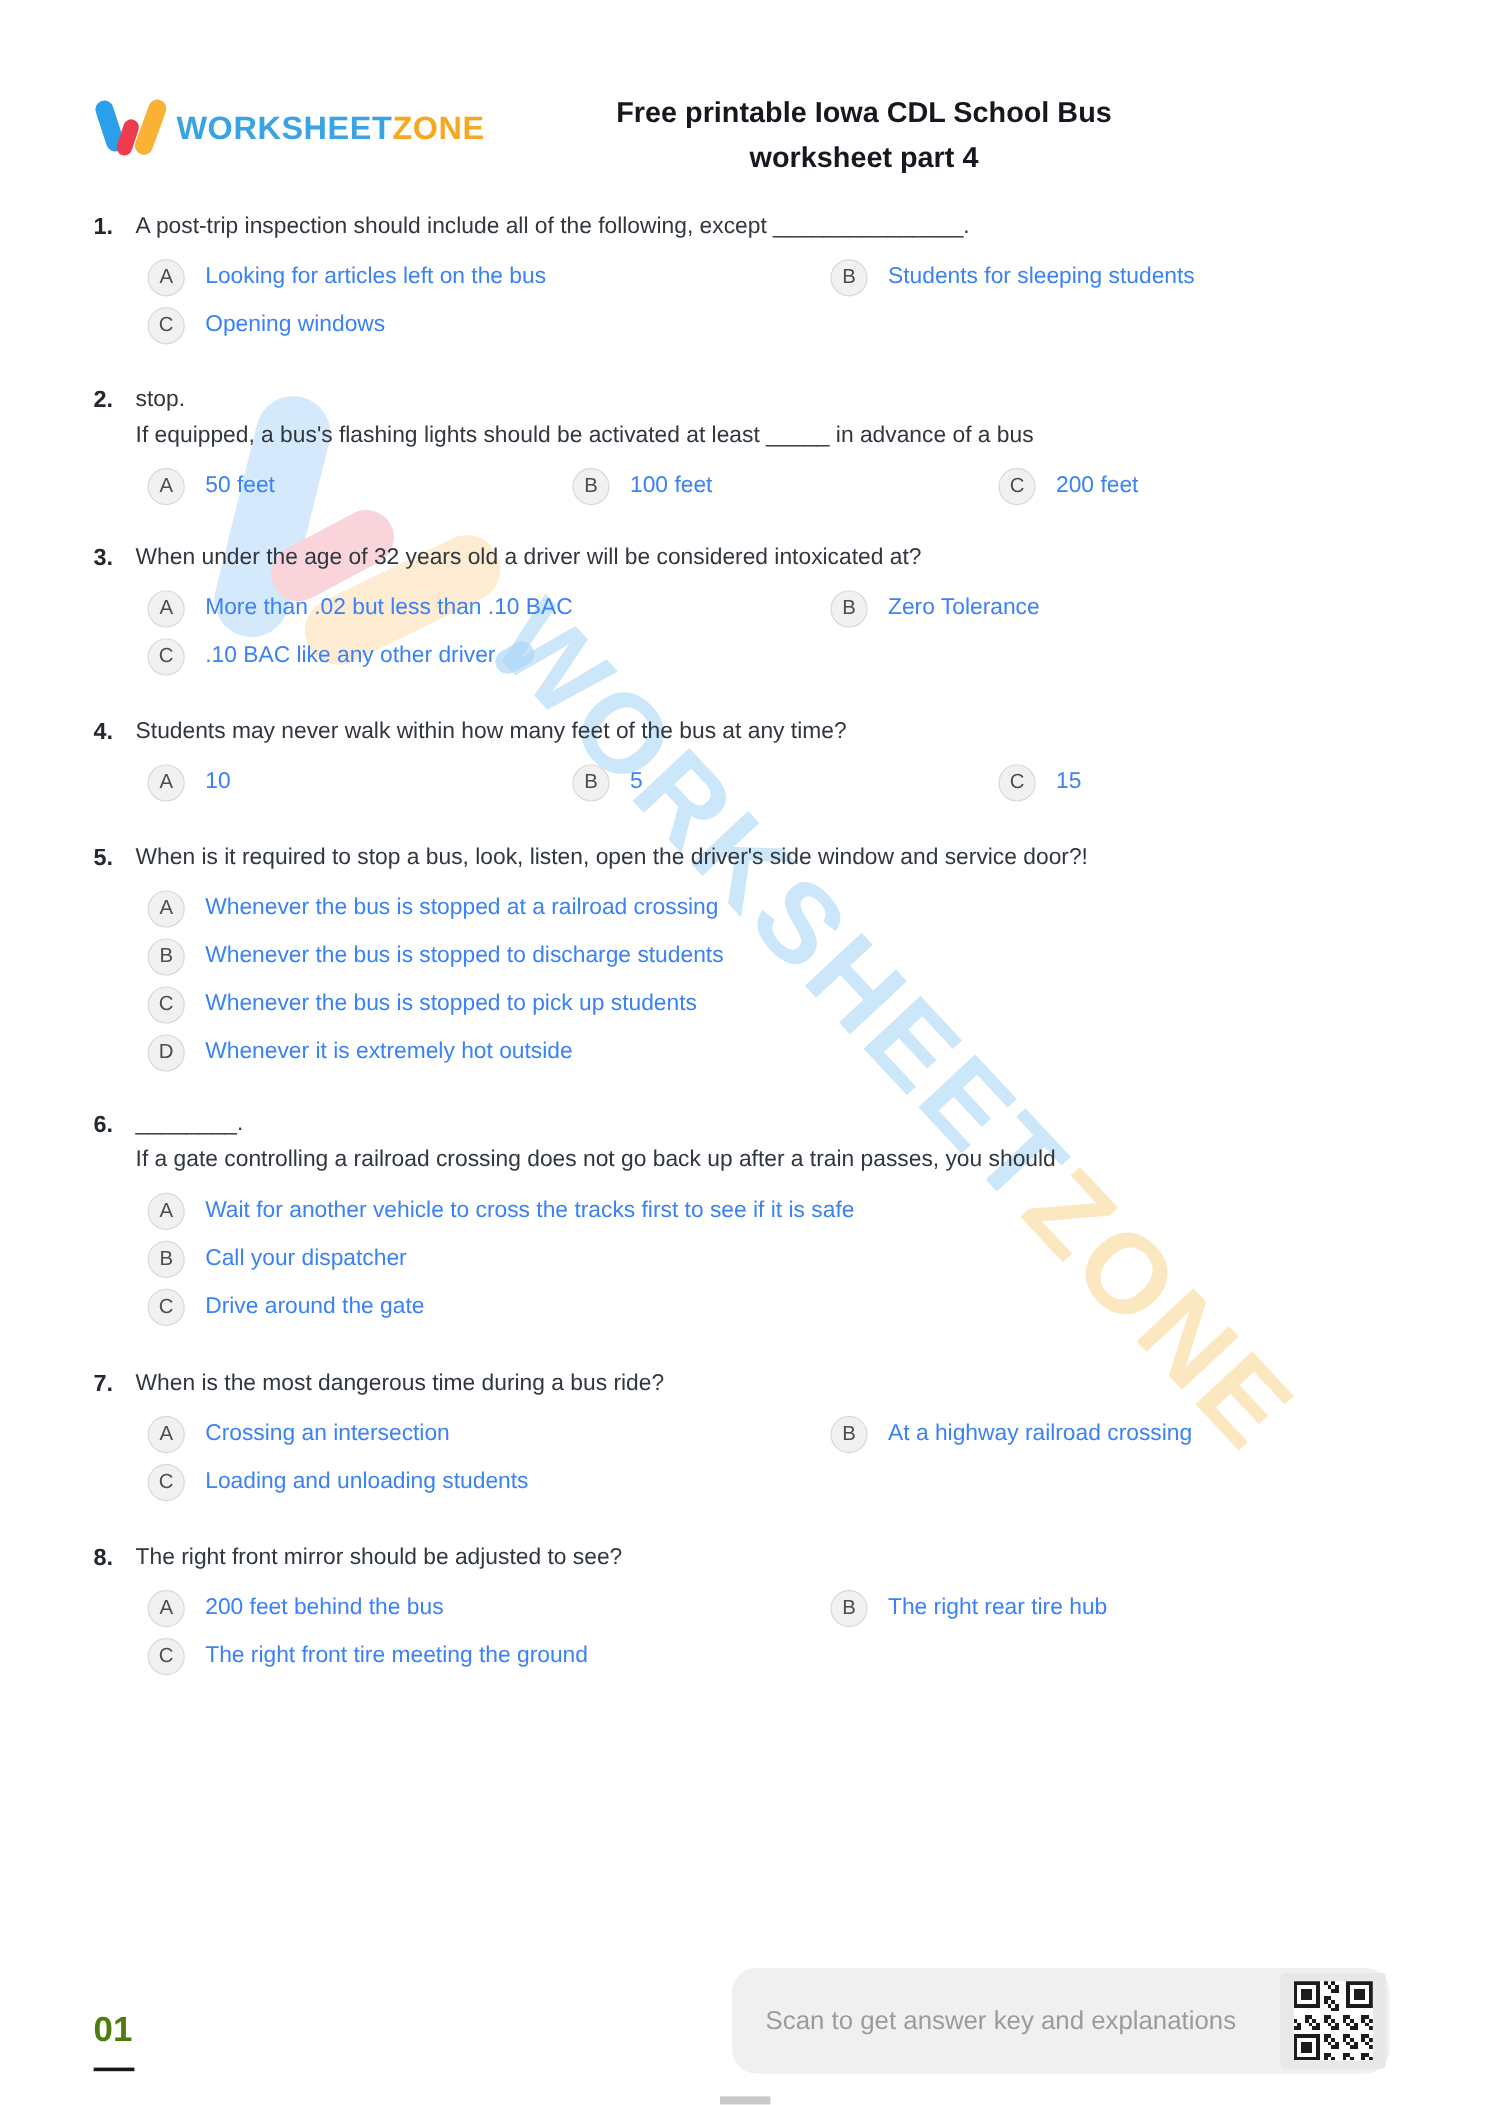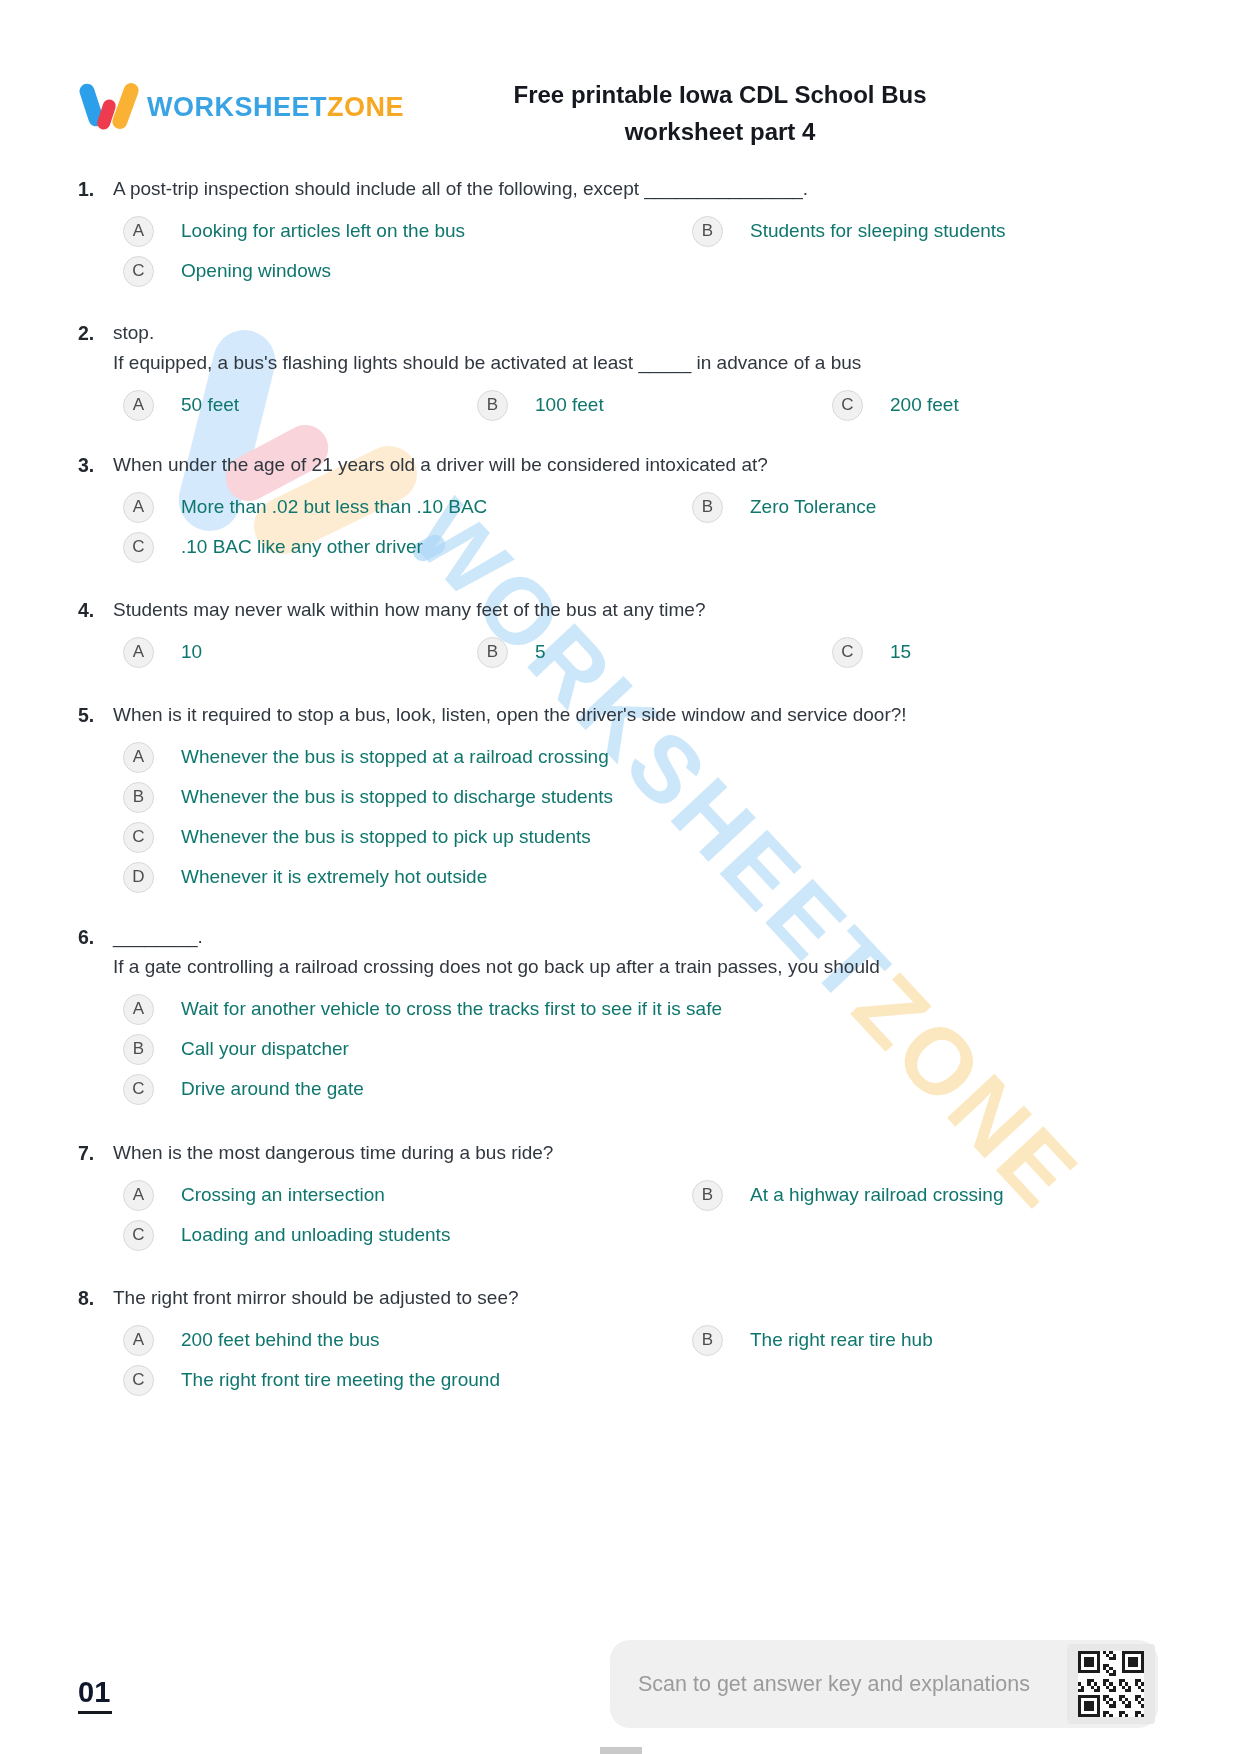--- a/index.html
+++ b/index.html
@@ -28,24 +28,24 @@
   .doc-title{position:absolute;left:420px;top:76px;width:600px;text-align:center;
              font-size:24px;font-weight:700;line-height:37px;color:#15181e;z-index:2;}
   
   .question{position:absolute;left:78px;width:1085px;z-index:1;}
   .qnum{position:absolute;left:0;top:0;font-size:19.5px;font-weight:700;color:#23282e;line-height:30px;}
   .qtext{margin-left:35px;font-size:19px;line-height:30px;color:#31373f;}
   .opt{position:absolute;display:flex;align-items:center;height:34px;}
   .badge{width:31px;height:31px;border-radius:50%;background:#f1f1f1;border:1px solid #d9d9d9;
          box-sizing:border-box;display:flex;align-items:center;justify-content:center;
          font-size:17px;color:#4d4d4d;flex:0 0 31px;}
-  .opt-text{margin-left:27px;font-size:19px;color:#0f766e;white-space:nowrap;}
+  .opt-text{margin-left:17px;font-size:19px;color:#3b82f6;white-space:nowrap;}
   
-  .page-num{position:absolute;left:78px;top:1676px;font-size:29px;font-weight:700;color:#0f172a;
-            border-bottom:3px solid #15181c;padding:0 2px 2px 0;z-index:2;}
+  .page-num{position:absolute;left:78px;top:1676px;font-size:29px;font-weight:700;color:#4d7c0f;
+            border-bottom:3px solid #15181c;padding:0 2px 14px 0;z-index:2;}
   .scan-box{position:absolute;left:610px;top:1640px;width:548px;height:88px;background:#f0f0f1;
             border-radius:20px;display:flex;align-items:center;z-index:2;}
   .scan-text{margin-left:28px;font-size:21.5px;color:#9b9b9b;}
   .qr-wrap{position:absolute;right:3px;top:4px;width:88px;height:80px;background:#e8e8e8;
            border-radius:4px;display:flex;align-items:center;justify-content:center;}
   .next-bar{position:absolute;left:600px;top:1747px;width:42px;height:7px;background:#c9c9c9;z-index:2;}
 </style>
 </head>
 <body>
 
@@ -108,21 +108,21 @@
           <span class="opt-text">100 feet</span>
         </div>
         <div class="opt" style="left: 754px; top: 70px;">
           <span class="badge">C</span>
           <span class="opt-text">200 feet</span>
         </div>
       </div>
       <div class="question" style="top: 450px;">
         <div class="qnum">3.</div>
         <div class="qtext">
-          <div>When under the age of 21 years old a driver will be considered intoxicated at?</div>
+          <div>When under the age of 32 years old a driver will be considered intoxicated at?</div>
         </div>
         <div class="opt" style="left: 45px; top: 40px;">
           <span class="badge">A</span>
           <span class="opt-text">More than .02 but less than .10 BAC</span>
         </div>
         <div class="opt" style="left: 614px; top: 40px;">
           <span class="badge">B</span>
           <span class="opt-text">Zero Tolerance</span>
         </div>
         <div class="opt" style="left: 45px; top: 80px;">

